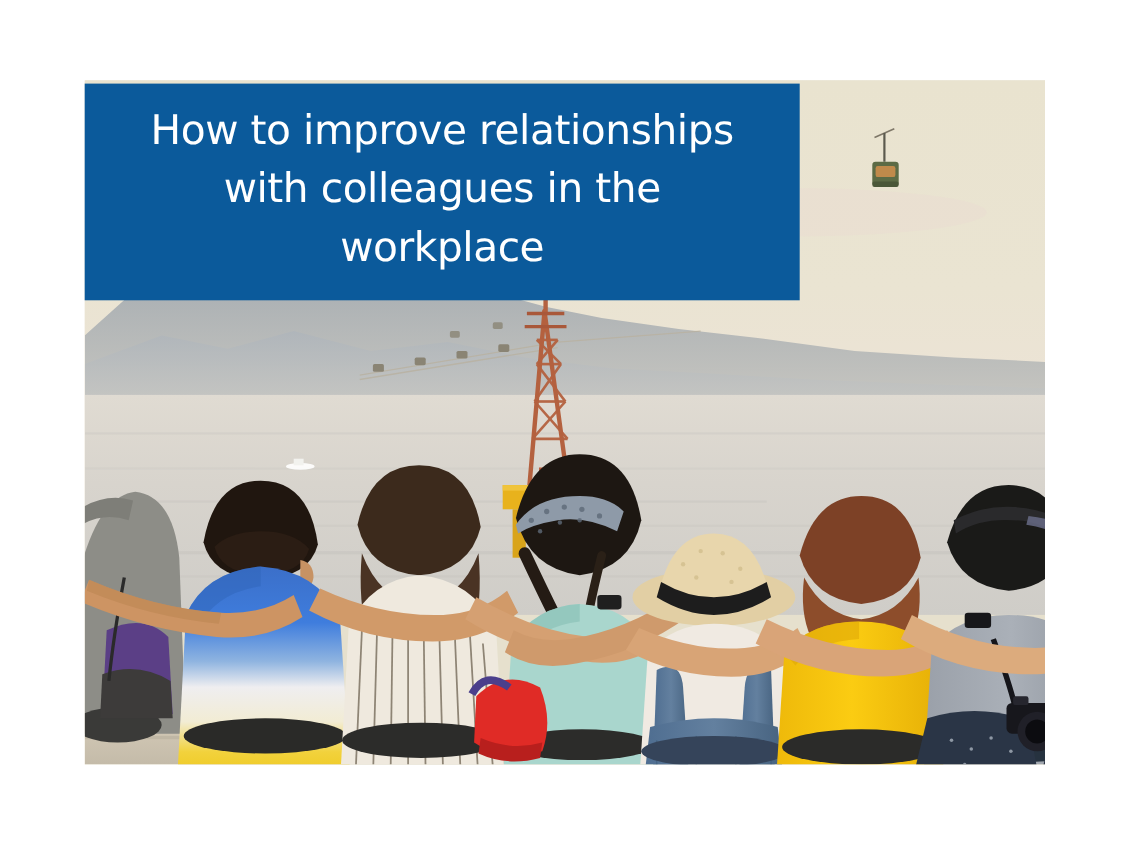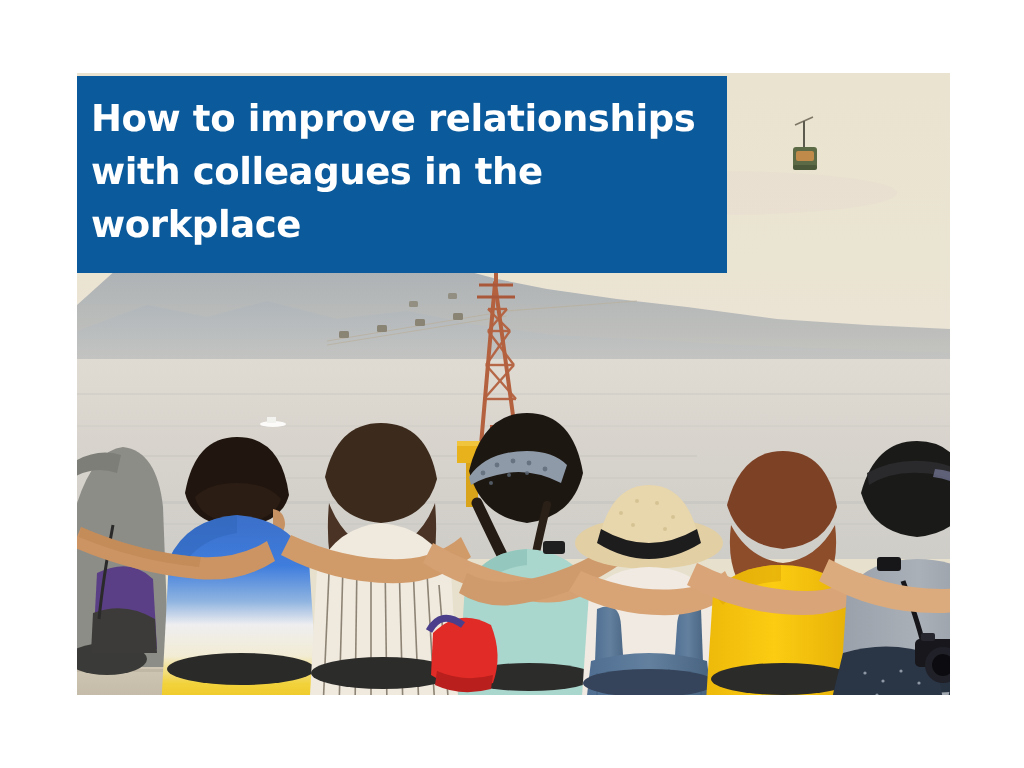--- a/index.html
+++ b/index.html
@@ -38,23 +38,24 @@
     height: 197px;
     background: #0b5a9b;
     display: flex;
     align-items: center;
     justify-content: center;
     box-sizing: border-box;
     padding: 4px 14px 10px 14px;
   }
   #title-text {
     width: 100%;
+    text-align: center;
     color: #ffffff;
     font-family: "DejaVu Sans", "Liberation Sans", sans-serif;
-    font-weight: bold;
+    font-weight: normal;
     font-size: 37px;
     line-height: 53px;
     letter-spacing: -0.4px;
     white-space: pre-line;
     text-rendering: geometricPrecision;
   }
 </style>
 </head>
 <body>
 

